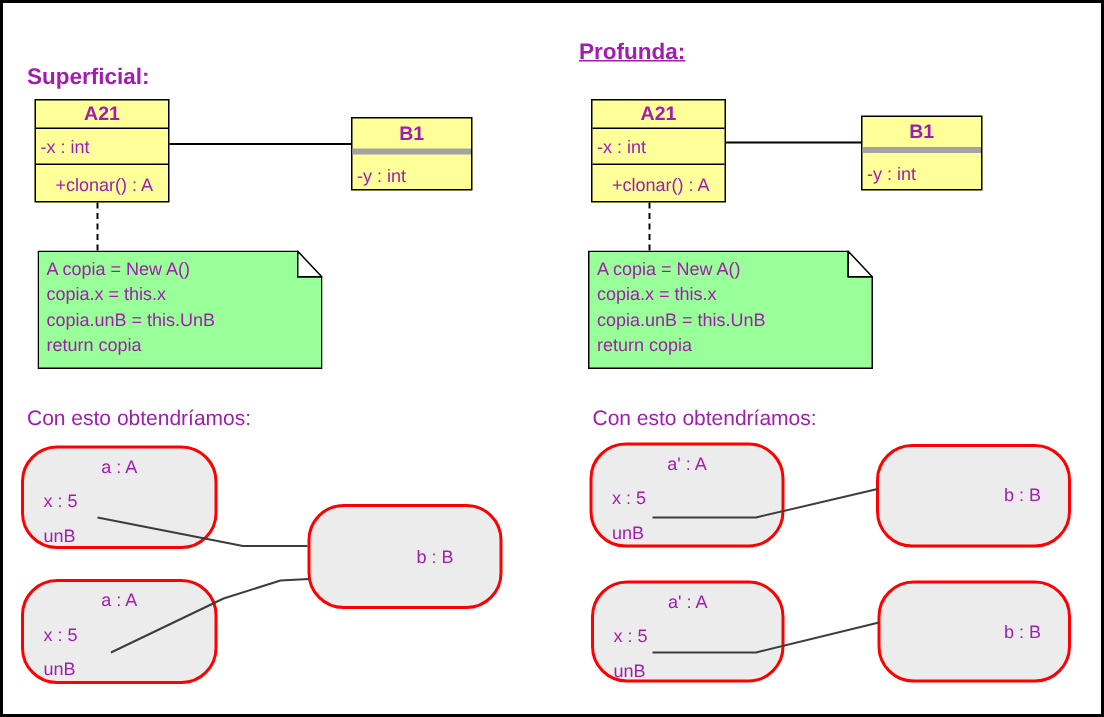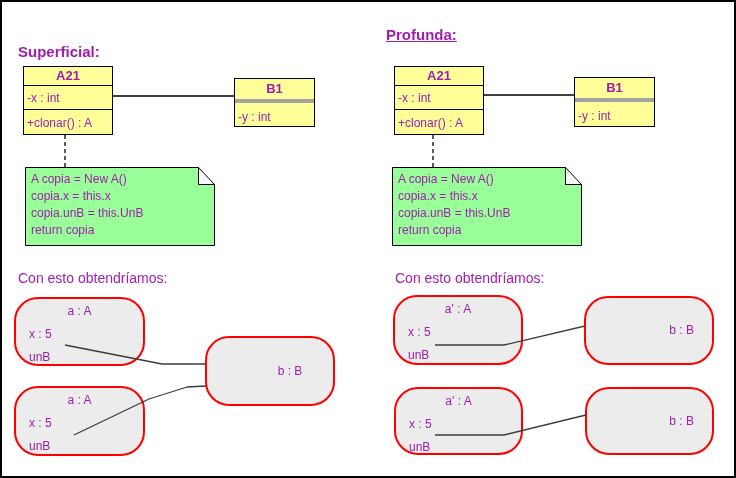--- a/index.html
+++ b/index.html
@@ -41,21 +41,21 @@
     font-size: 13px;
     border-bottom: 1px solid #000;
   }
   .cls-row {
     display: flex;
     align-items: center;
     padding-left: 3px;
     white-space: nowrap;
   }
   .cls-attr  { height: 23px; border-bottom: 1px solid #000; }
-  .cls-method{ height: 25px; }
+  .cls-method{ height: 25px; margin-left: 10px; }
   .cls-b .cls-title { height: 20px; line-height: 20px; border-bottom: 4px solid #a3a3a3; }
   .cls-b .cls-attr  { height: 27px; border-bottom: none; }
   
   .note { position: absolute; width: 190px; height: 79px; }
   .note svg { position: absolute; left: 0; top: 0; }
   .note-text {
     position: absolute;
     left: 6px; top: 4px; right: 20px;
     font-size: 12px;
     line-height: 17px;

